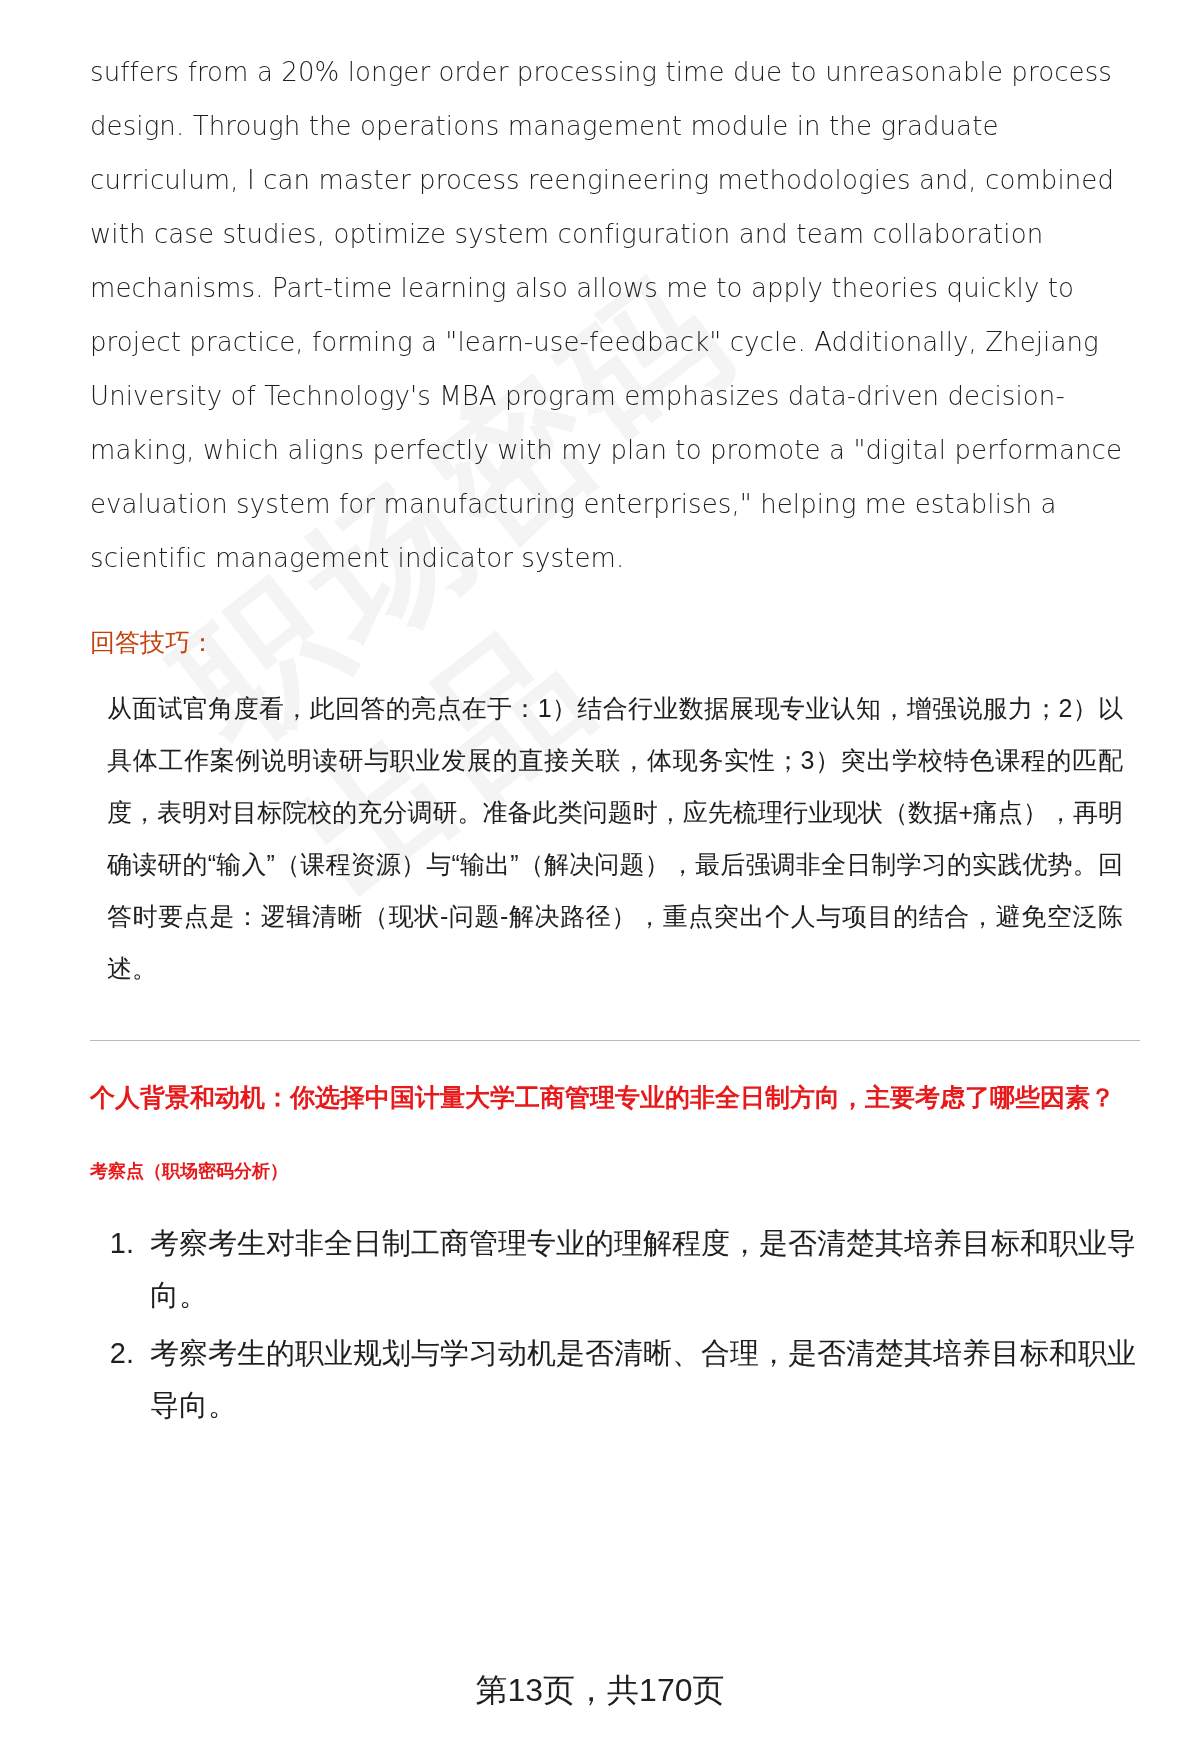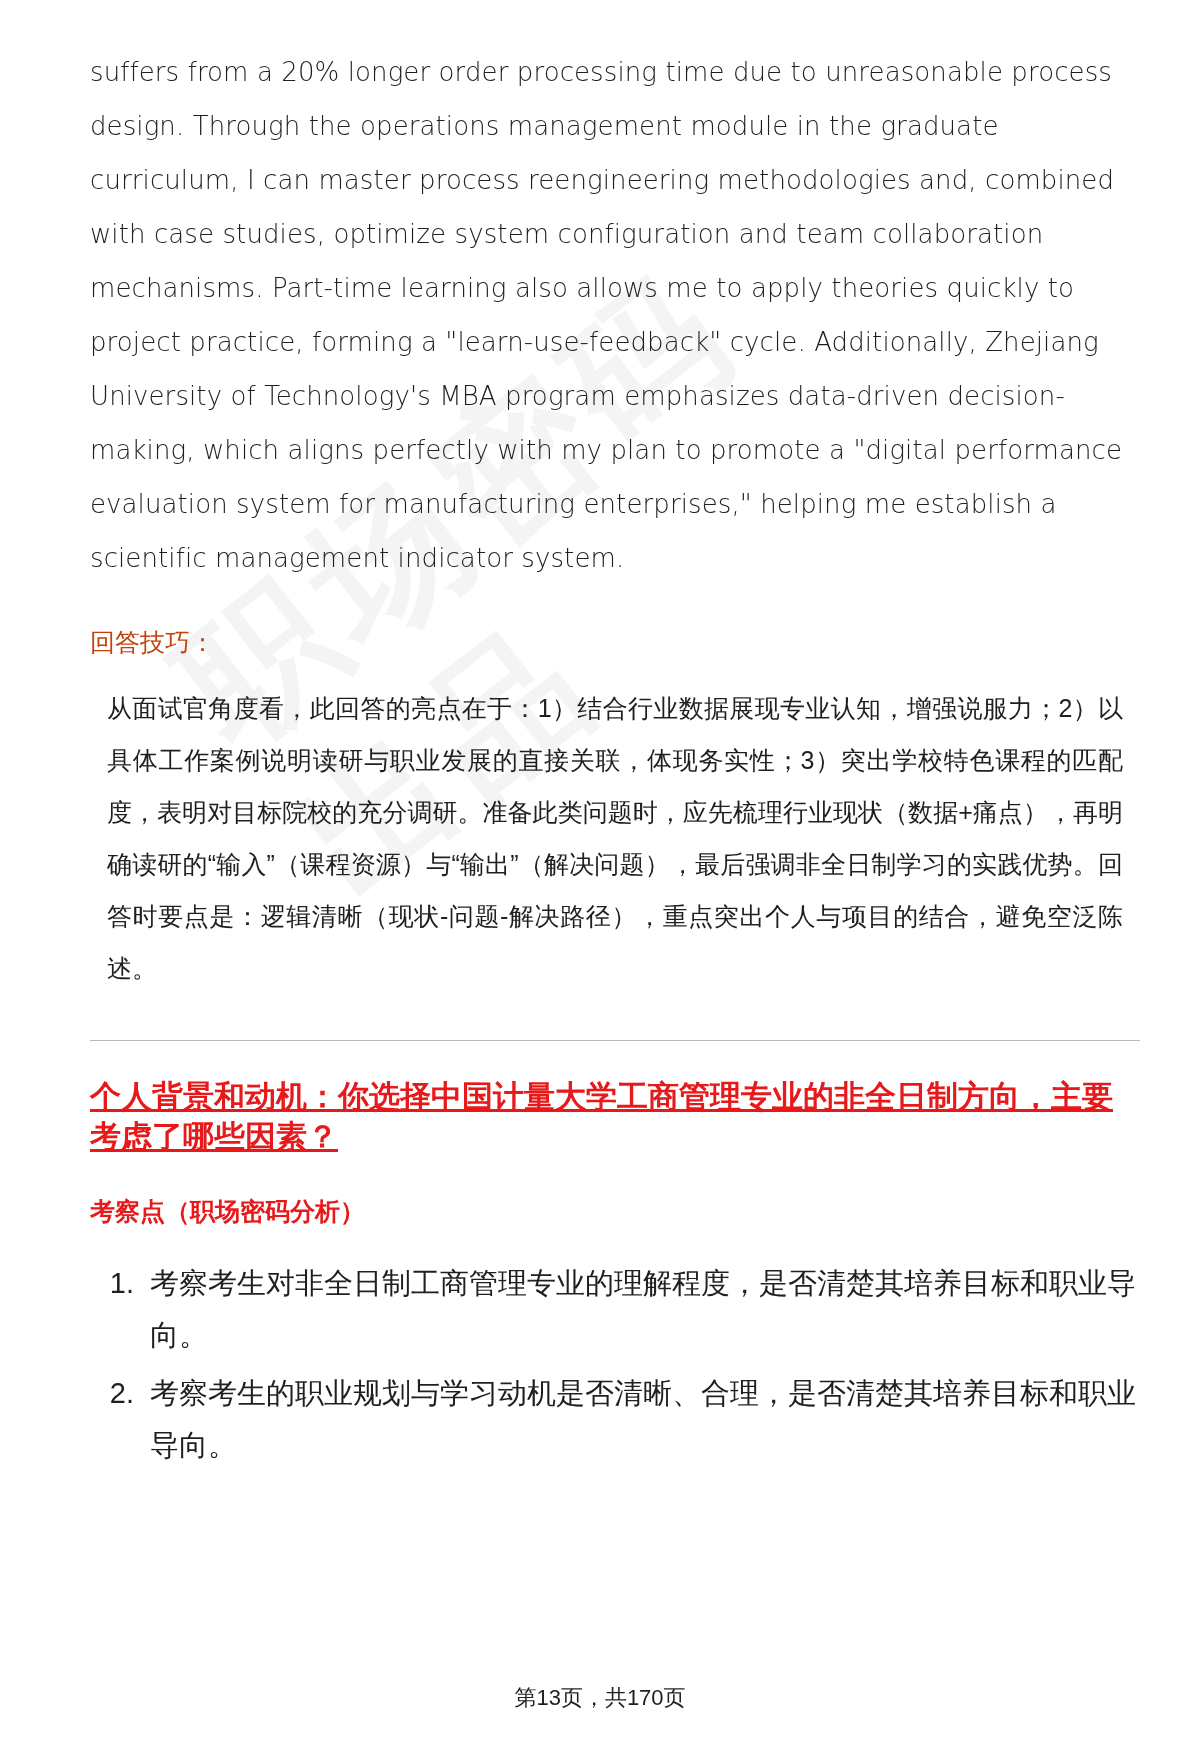--- a/index.html
+++ b/index.html
@@ -48,30 +48,29 @@
   }
   .divider {
     margin: 46px 0 36px 0;
     border: none;
     border-top: 1px solid #b9b9b9;
     width: 100%;
   }
   .q-heading {
     color: #e8191a;
     font-weight: bold;
-    font-size: 31px;
+    font-size: 25px;
     line-height: 40px;
     margin: 3px 0 34px 0;
     font-family: "Liberation Sans", sans-serif;
-    text-decoration: underline;
   }
   .sub-heading {
     color: #e8191a;
     font-weight: bold;
-    font-size: 25px;
+    font-size: 18px;
     line-height: 40px;
     margin: 0 0 26px 0;
     font-family: "Liberation Sans", sans-serif;
   }
   ol.points {
     margin: 0;
     padding-left: 52px;
     font-size: 29px;
     line-height: 52px;
     color: #1f1f1f;
@@ -79,21 +78,21 @@
   ol.points li {
     margin-bottom: 6px;
     padding-left: 8px;
   }
   .footer {
     position: absolute;
     left: 0;
     right: 0;
     bottom: 42px;
     text-align: center;
-    font-size: 22px;
+    font-size: 32px;
     color: #1f1f1f;
     font-family: "Liberation Sans", sans-serif;
   }
   .watermark {
     position: absolute;
     left: 300px;
     top: 330px;
     width: 720px;
     height: 760px;
     pointer-events: none;

